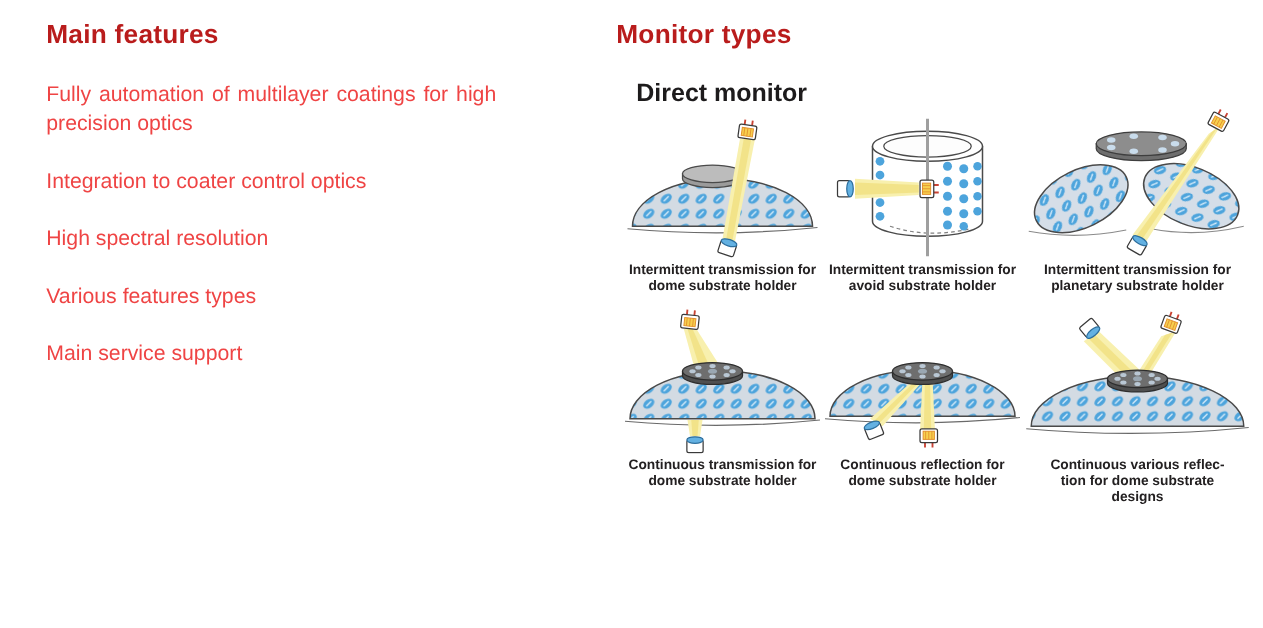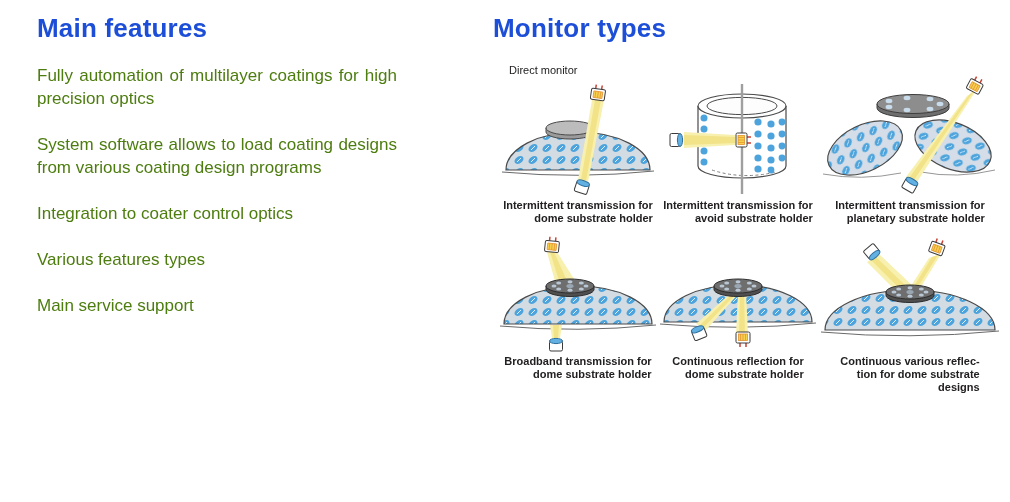--- a/index.html
+++ b/index.html
@@ -2,47 +2,47 @@
 <html><head>
 <meta charset="utf-8">
 <style>
   html,body{margin:0;padding:0;background:#fff;}
   body{width:1010px;height:502px;overflow:hidden;
        font-family:"Liberation Sans",sans-serif;color:#262223;}
   .page{display:flex;width:1010px;height:502px;}
 
   
   .left-col{width:400px;box-sizing:border-box;padding:10px 0 0 37px;}
-  h1.sec-title{font-size:26px;font-weight:600;color:#1d4ed8;margin:2px 0 20px;line-height:32px;letter-spacing:.2px;}
-  .para{width:360px;font-size:17px;line-height:23px;text-align:justify;margin:0 0 23px;color:#4d7c0f;}
+  h1.sec-title{font-size:21px;font-weight:600;color:#b91c1c;margin:2px 0 20px;line-height:32px;letter-spacing:.2px;}
+  .para{width:360px;font-size:17px;line-height:23px;text-align:justify;margin:0 0 23px;color:#ef4444;}
 
   
   .right-col{flex:1;box-sizing:border-box;padding:10px 4px 0 96px;}
-  .group-label{font-size:11px;font-weight:400;color:#1d1b1c;margin:1px 0 2px 16px;}
+  .group-label{font-size:20px;font-weight:700;color:#1d1b1c;margin:1px 0 2px 16px;}
   .diagram-row{display:grid;grid-template-columns:170px 150px 194px;margin-top:2px;}
   figure.cell{margin:0;display:flex;flex-direction:column;align-items:center;}
   .art{display:flex;align-items:flex-end;justify-content:center;}
   .row1 .art{height:118px;}
   .row2 .art{height:106px;}
-  figcaption{margin-top:3px;text-align:right;font-size:11px;font-weight:600;line-height:13px;color:#232021;}
+  figcaption{margin-top:3px;text-align:center;font-size:11px;font-weight:600;line-height:13px;color:#232021;}
   .cap-line{white-space:nowrap;}
   .cap-line:empty{display:none;}
   .group2{margin-top:21px;}
   svg{display:block;}
 </style>
 </head>
 <body>
 
 <div class="page">
 
   <section class="left-col">
     <h1 class="sec-title">Main features</h1>
     <p class="para">Fully automation of multilayer coatings for high precision optics</p>
-    <p class="para">System software allows to load coating designs from various coating design programs</p>
     <p class="para">Integration to coater control optics</p>
+    <p class="para">High spectral resolution</p>
     <p class="para">Various features types</p>
     <p class="para">Main service support</p>
   </section>
 
   <section class="right-col">
     <h1 class="sec-title">Monitor types</h1>
 
     <div class="group">
       <div class="group-label">Direct monitor</div>
       <div class="diagram-row row1">
@@ -243,21 +243,21 @@
                 <rect x="-4.5" y="-2.5" width="9" height="6.5" fill="#f7d04e" stroke="#e2912f" stroke-width=".8"></rect>
                 <path d="M-2.5 -2.5 V4 M0 -2.5 V4 M2.5 -2.5 V4" stroke="#e2912f" stroke-width=".7"></path>
               </g>
               <g transform="translate(58,111)">
                 <rect x="-6.5" y="-4" width="13" height="10" rx="1.5" fill="#fff" stroke="#3a3a3a"></rect>
                 <ellipse cx="0" cy="-4" rx="6.5" ry="2.6" fill="#63b1e2" stroke="#2d6f9e"></ellipse>
               </g>
             </svg>
           </div>
           <figcaption>
-            <div class="cap-line">Broadband transmission for</div>
+            <div class="cap-line">Continuous transmission for</div>
             <div class="cap-line">dome substrate holder</div>
 
           </figcaption>
         </figure>
 
         <figure class="cell">
           <div class="art">
             <svg width="160" height="118" viewBox="0 0 160 118">
               <defs>
                 <pattern id="patE" width="14" height="12" patternUnits="userSpaceOnUse">

